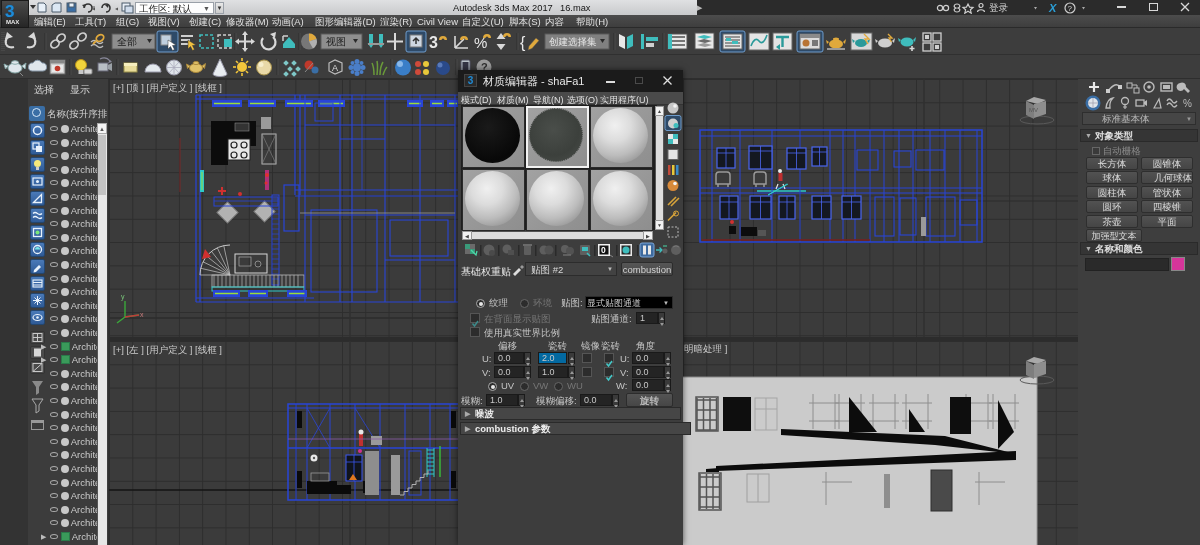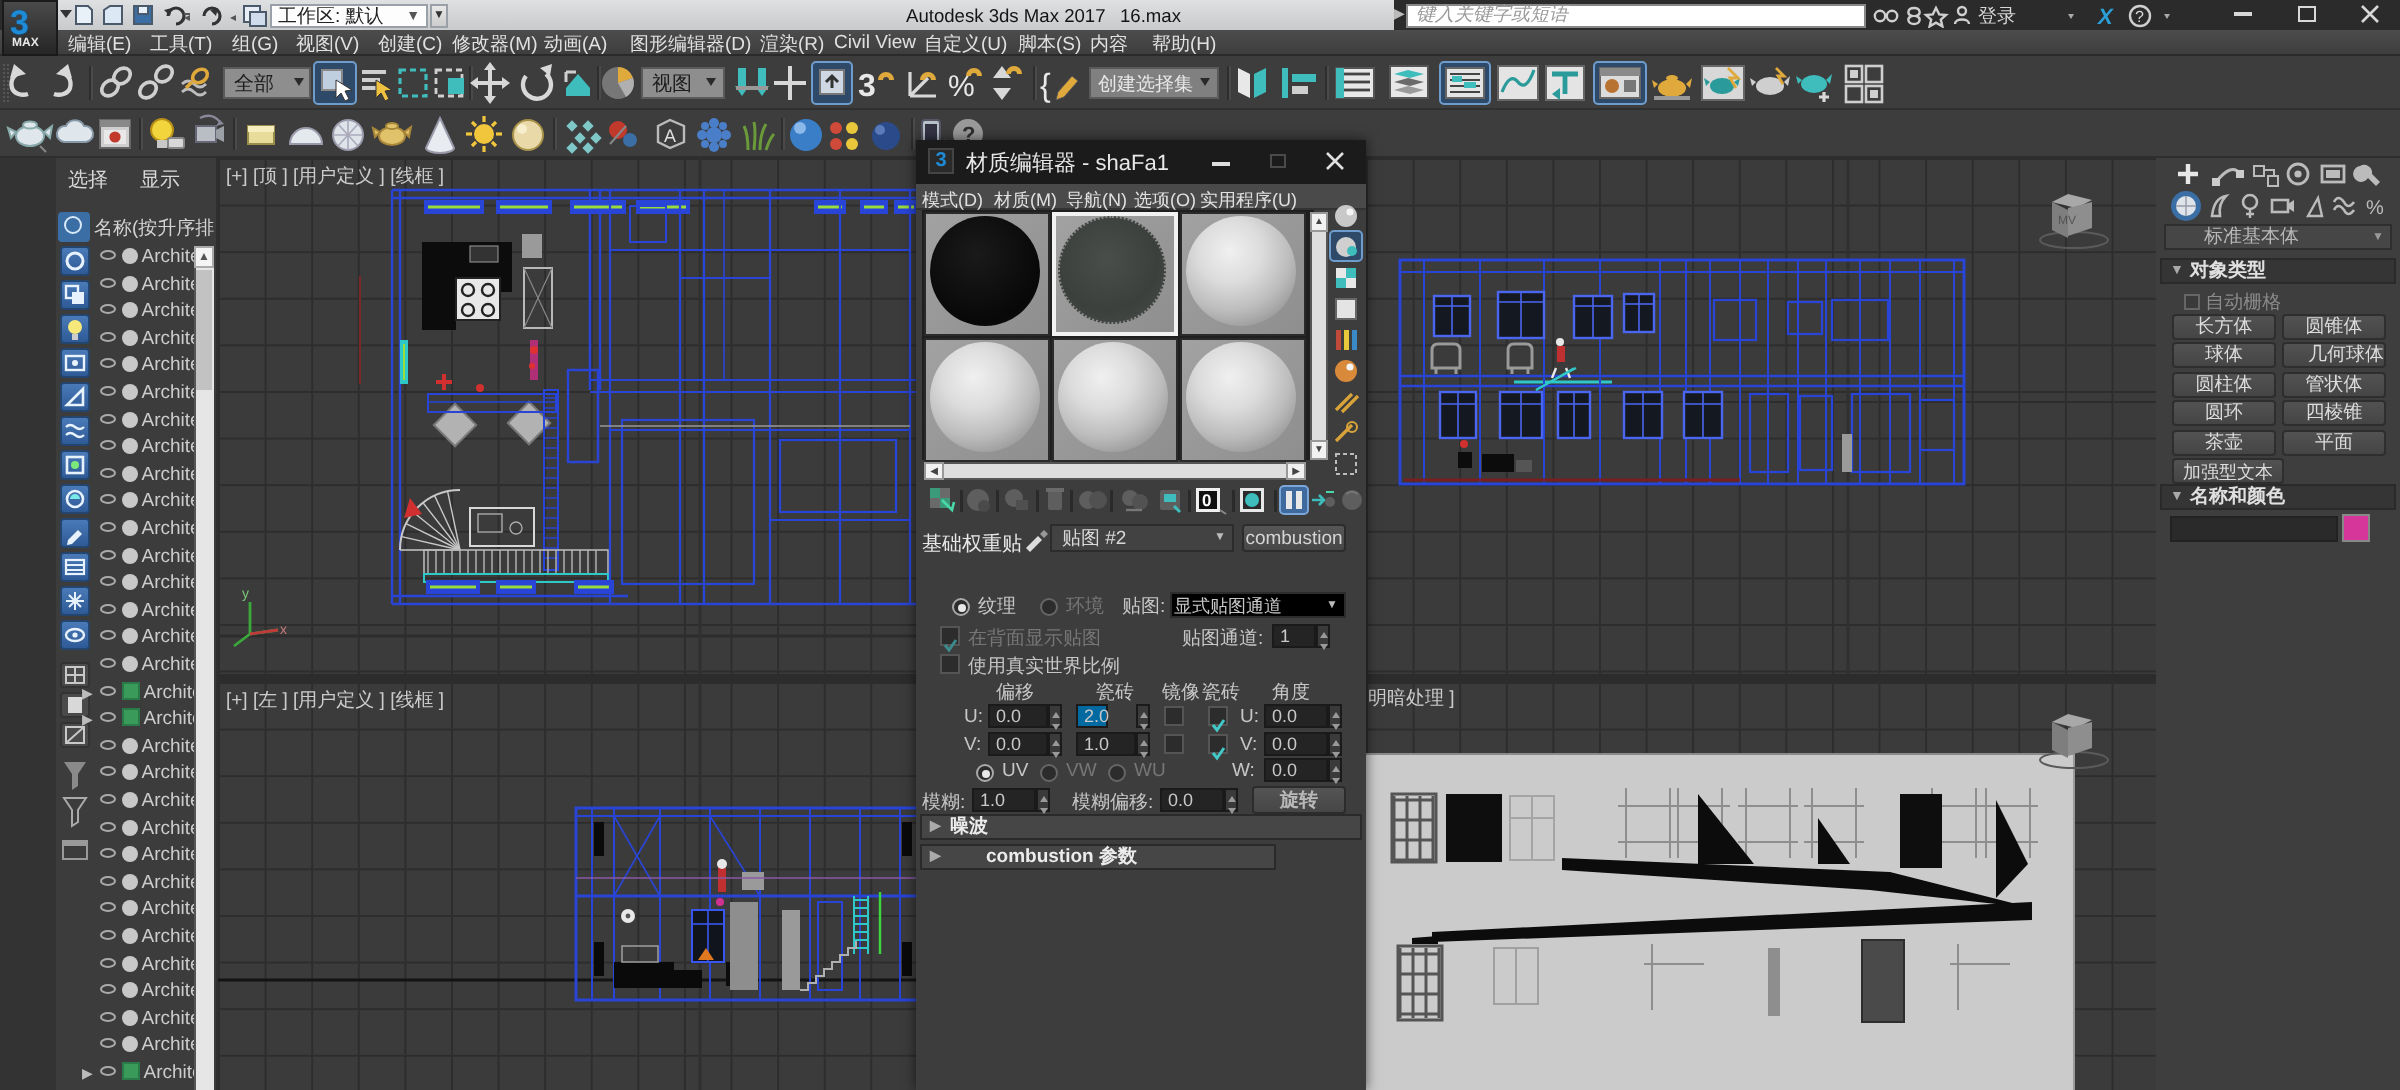--- a/index.html
+++ b/index.html
@@ -47,21 +47,20 @@
     <rect x="89" y="5" width="8" height="7" fill="#d0dcec" stroke="#4a5a6a"></rect>
   </svg>
 
   <div class="abs" style="left:135px;top:1.5px;width:79px;height:12px;background:#fdfdfd;border:1px solid #9aa0a8;font-size:9.5px;color:#222;padding:0 3px;line-height:11px;">工作区: 默认 <span style="float:right;color:#555;font-size:7px;">▼</span></div>
   <div class="abs" style="left:215px;top:1.5px;width:9px;height:12px;background:linear-gradient(#e8e8e8,#cccccc);border:1px solid #9aa0a8;color:#333;font-size:6px;text-align:center;line-height:11px;">▼</div>
 
   <div class="abs" style="left:453px;top:3px;color:#141414;font-size:9.3px;">Autodesk 3ds Max 2017</div>
   <div class="abs" style="left:560px;top:3px;color:#141414;font-size:9.3px;">16.max</div>
 
   <div class="abs" style="left:697px;top:2px;width:5px;height:11px;color:#bbb;font-size:7px;line-height:11px;">▶</div>
-  <div class="abs" style="left:703px;top:1.5px;width:230px;height:12px;background:#fff;border:1px solid #888;color:#999;font-style:italic;font-size:9.5px;padding-left:4px;line-height:10px;">键入关键字或短语</div>
   <svg class="abs" style="left:936px;top:1px;" width="160" height="13" viewBox="0 0 160 13">
     <g stroke="#cfcfcf" fill="none" stroke-width="1.2">
       <circle cx="4" cy="7" r="2.6"></circle>
         <circle cx="10" cy="7" r="2.6"></circle>
         <path d="M6.5 7 h1"></path>
       <path d="M21 3 c-3 0 -4 3 -1 4 c-3 1 -2 4 1 4 c3 0 4 -3 1 -4 c3 -1 2 -4 -1 -4 z" stroke="#cfcfcf"></path>
       <path d="M32 3 l1.6 3.2 l3.4 .3 l-2.6 2.3 l.8 3.4 l-3.2 -1.9 l-3.2 1.9 l.8 -3.4 l-2.6 -2.3 l3.4 -.3 z"></path>
       <circle cx="45" cy="4.5" r="2"></circle>
         <path d="M41.5 11 c0 -3 7 -3 7 0"></path>
     </g>
@@ -1043,21 +1042,21 @@
       <div class="abs" style="left:90px;top:270px;color:#c6c6c6;font-size:9.5px;">瓷砖</div>
       <div class="abs" style="left:123px;top:270px;color:#c6c6c6;font-size:9.5px;">镜像</div>
       <div class="abs" style="left:143px;top:270px;color:#c6c6c6;font-size:9.5px;">瓷砖</div>
       <div class="abs" style="left:178px;top:270px;color:#c6c6c6;font-size:9.5px;">角度</div>
       <div class="abs" style="left:24px;top:283px;color:#c6c6c6;font-size:9.5px;">U:</div>
       <div class="abs" style="left:36px;top:282px;width:30px;height:12px;background:#242424;border:1px solid #1a1a1a;color:#c8c8c8;font-size:9px;padding-left:3px;line-height:11px;">0.0</div>
       <div class="abs" style="left:66px;top:282px;width:7px;height:12px;background:#3a3a3a;border:1px solid #1a1a1a;"><svg width="6" height="11">
           <path d="M3 1 l2 3 h-4 z" fill="#999"></path>
           <path d="M3 10 l2 -3 h-4 z" fill="#999"></path>
         </svg></div>
-      <div class="abs" style="left:80px;top:282px;width:16px;height:12px;background:#0369a1;border:1px solid #1a1a1a;color:#c8c8c8;font-size:9px;padding-left:3px;line-height:11px;">2.0</div>
+      <div class="abs" style="left:80px;top:282px;width:29px;height:12px;background:#0369a1;border:1px solid #1a1a1a;color:#c8c8c8;font-size:9px;padding-left:3px;line-height:11px;">2.0</div>
       <div class="abs" style="left:110px;top:282px;width:7px;height:12px;background:#3a3a3a;border:1px solid #1a1a1a;"><svg width="6" height="11">
           <path d="M3 1 l2 3 h-4 z" fill="#999"></path>
           <path d="M3 10 l2 -3 h-4 z" fill="#999"></path>
         </svg></div>
       <div class="abs" style="left:124px;top:283px;width:10px;height:10px;background:#2c2c2c;border:1px solid #555;"></div>
       <div class="abs" style="left:146px;top:283px;width:10px;height:10px;background:#2c2c2c;border:1px solid #555;"><svg width="9" height="9">
           <path d="M1.5 4.5 l2 2.5 l3.5 -5" stroke="#43c8c8" stroke-width="1.5" fill="none"></path>
         </svg></div>
       <div class="abs" style="left:162px;top:283px;color:#c6c6c6;font-size:9.5px;">U:</div>
       <div class="abs" style="left:174px;top:282px;width:32px;height:12px;background:#242424;border:1px solid #1a1a1a;color:#c8c8c8;font-size:9px;padding-left:3px;line-height:11px;">0.0</div>
@@ -1107,16 +1106,16 @@
           <path d="M3 10 l2 -3 h-4 z" fill="#999"></path>
         </svg></div>
       <div class="abs" style="left:78px;top:325px;color:#c6c6c6;font-size:9.5px;">模糊偏移:</div>
       <div class="abs" style="left:122px;top:324px;width:32px;height:12px;background:#242424;border:1px solid #1a1a1a;color:#c8c8c8;font-size:9px;padding-left:3px;line-height:11px;">0.0</div>
       <div class="abs" style="left:154px;top:324px;width:7px;height:12px;background:#3a3a3a;border:1px solid #1a1a1a;"><svg width="6" height="11">
           <path d="M3 1 l2 3 h-4 z" fill="#999"></path>
           <path d="M3 10 l2 -3 h-4 z" fill="#999"></path>
         </svg></div>
       <div class="abs" style="left:168px;top:323px;width:47px;height:14px;background:linear-gradient(#545454,#464646);border:1px solid #2c2c2c;color:#b8b8b8;font-size:9.5px;text-align:center;line-height:13px;border-radius:2px;font-weight:bold;">旋转</div>
       <div class="abs" style="left:2px;top:337px;width:221px;height:13px;background:#464646;border:1px solid #2a2a2a;color:#ececec;font-size:9.5px;font-weight:bold;padding-left:14px;line-height:12px;margin-top:0;"><span style="position:absolute;left:4px;top:0;font-size:7px;color:#aaa;">▶</span>噪波</div>
-      <div class="abs" style="left:2px;top:352px;width:178px;height:13px;background:#464646;border:1px solid #2a2a2a;color:#ececec;font-size:9.5px;font-weight:bold;padding-left:32px;line-height:12px;"><span style="position:absolute;left:4px;top:0;font-size:7px;color:#aaa;">▶</span>combustion 参数</div>
+      <div class="abs" style="left:2px;top:352px;width:231px;height:13px;background:#464646;border:1px solid #2a2a2a;color:#ececec;font-size:9.5px;font-weight:bold;padding-left:14px;line-height:12px;"><span style="position:absolute;left:4px;top:0;font-size:7px;color:#aaa;">▶</span>combustion 参数</div>
     </div>
 
 </div>
 
 </body></html>

